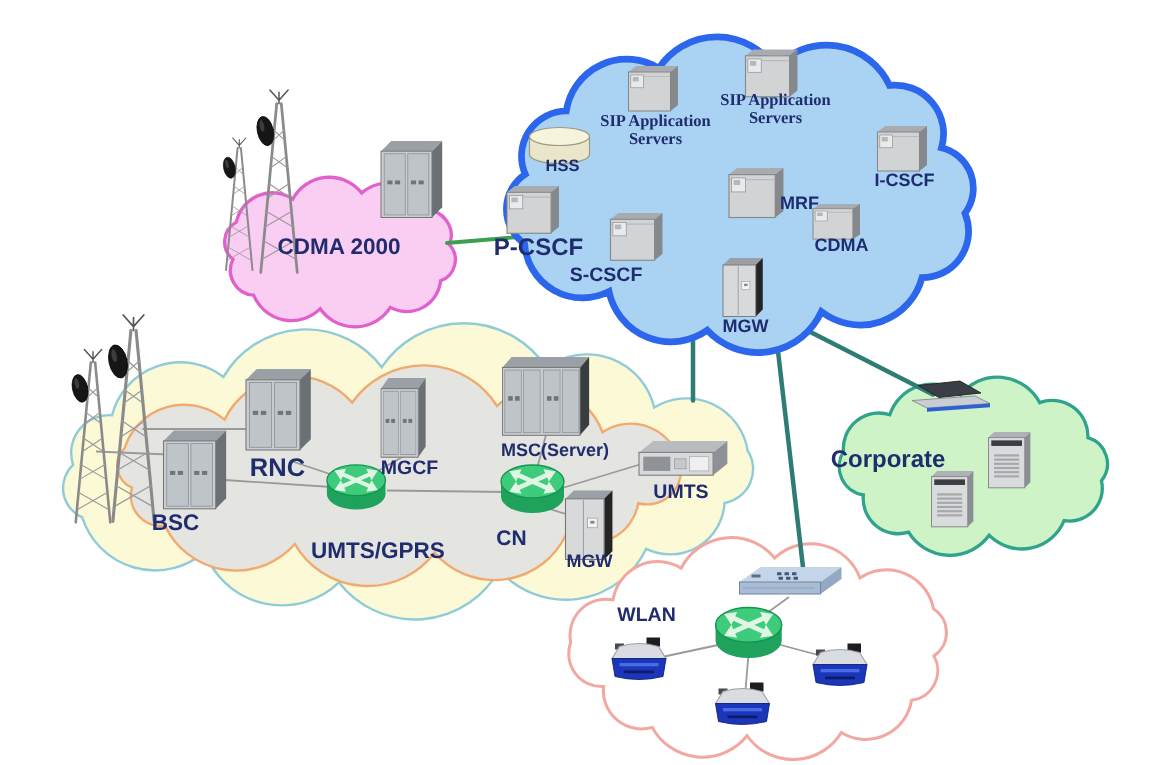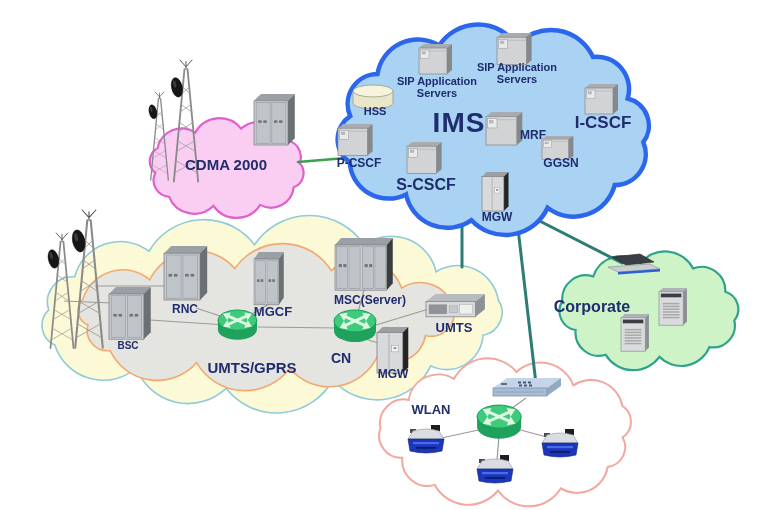--- a/index.html
+++ b/index.html
@@ -1,21 +1,21 @@
 <!DOCTYPE html>
 <html><head>
 <meta charset="utf-8">
 <style>
   html,body{margin:0;padding:0;background:#ffffff;}
   #stage{position:relative;width:768px;height:510px;background:#ffffff;overflow:hidden;
          font-family:"Liberation Sans", sans-serif;}
   #diagram-svg{position:absolute;left:0;top:0;}
   .lbl{position:absolute;transform:translateX(-50%);color:var(--label,#1F2C6E);
        font-weight:bold;text-align:center;line-height:1.08;white-space:nowrap;}
-  .lbl.wrap{white-space:normal;width:100px;}
+  .lbl.wrap{white-space:normal;width:100px;font-family:Liberation Serif, serif;}
   .lbl.big{letter-spacing:1px;}
 </style>
 </head>
 <body style="--label: #1F2C6E;">
 
 <div id="stage">
 <svg id="diagram-svg" width="768" height="510" viewBox="0 0 768 510">
   <defs>
 
     <g id="sym-tower" stroke-linecap="round">
@@ -200,36 +200,35 @@
   <use href="#sym-flatbox" transform="translate(426,294) scale(0.95)"></use>
   <use href="#sym-switch" transform="translate(493,378)"></use>
   <use href="#sym-ap" transform="translate(406,424)"></use>
   <use href="#sym-ap" transform="translate(475,454)"></use>
   <use href="#sym-ap" transform="translate(540,428)"></use>
   <use href="#sym-laptop" transform="translate(606,254)"></use>
   <use href="#sym-tserver" transform="translate(659,288) scale(0.93)"></use>
   <use href="#sym-tserver" transform="translate(621,314) scale(0.93)"></use>
 </svg>
 
-<div class="lbl big" style="left:459px;top:108px;font-size:28px">IMS</div>
 <div class="lbl" style="left:226px;top:157px;font-size:15px">CDMA 2000</div>
 <div class="lbl" style="left:252px;top:360px;font-size:15px">UMTS/GPRS</div>
 <div class="lbl" style="left:341px;top:351px;font-size:14px">CN</div>
 <div class="lbl" style="left:592px;top:298px;font-size:16px">Corporate</div>
 <div class="lbl" style="left:431px;top:403px;font-size:13px">WLAN</div>
 
 <div class="lbl" style="left:375px;top:106px;font-size:11px">HSS</div>
 <div class="lbl wrap" style="left:437px;top:76px;font-size:11px">SIP Application Servers</div>
 <div class="lbl wrap" style="left:517px;top:62px;font-size:11px">SIP Application Servers</div>
-<div class="lbl" style="left:603px;top:114px;font-size:17px">I-CSCF</div>
-<div class="lbl" style="left:359px;top:157px;font-size:12px">P-CSCF</div>
-<div class="lbl" style="left:426px;top:176px;font-size:16px">S-CSCF</div>
+<div class="lbl" style="left:603px;top:114px;font-size:12px">I-CSCF</div>
+<div class="lbl" style="left:359px;top:157px;font-size:16px">P-CSCF</div>
+<div class="lbl" style="left:404px;top:176px;font-size:13px">S-CSCF</div>
 <div class="lbl" style="left:533px;top:129px;font-size:12px">MRF</div>
-<div class="lbl" style="left:561px;top:157px;font-size:12px">GGSN</div>
+<div class="lbl" style="left:561px;top:157px;font-size:12px">CDMA</div>
 <div class="lbl" style="left:497px;top:211px;font-size:12px">MGW</div>
 
-<div class="lbl" style="left:128px;top:341px;font-size:10px">BSC</div>
-<div class="lbl" style="left:185px;top:303px;font-size:12px">RNC</div>
+<div class="lbl" style="left:117px;top:341px;font-size:15px">BSC</div>
+<div class="lbl" style="left:185px;top:303px;font-size:17px">RNC</div>
 <div class="lbl" style="left:273px;top:305px;font-size:13px">MGCF</div>
 <div class="lbl" style="left:370px;top:294px;font-size:12px">MSC(Server)</div>
 <div class="lbl" style="left:454px;top:321px;font-size:13px">UMTS</div>
 <div class="lbl" style="left:393px;top:368px;font-size:12px">MGW</div>
 </div>
 
 </body></html>

